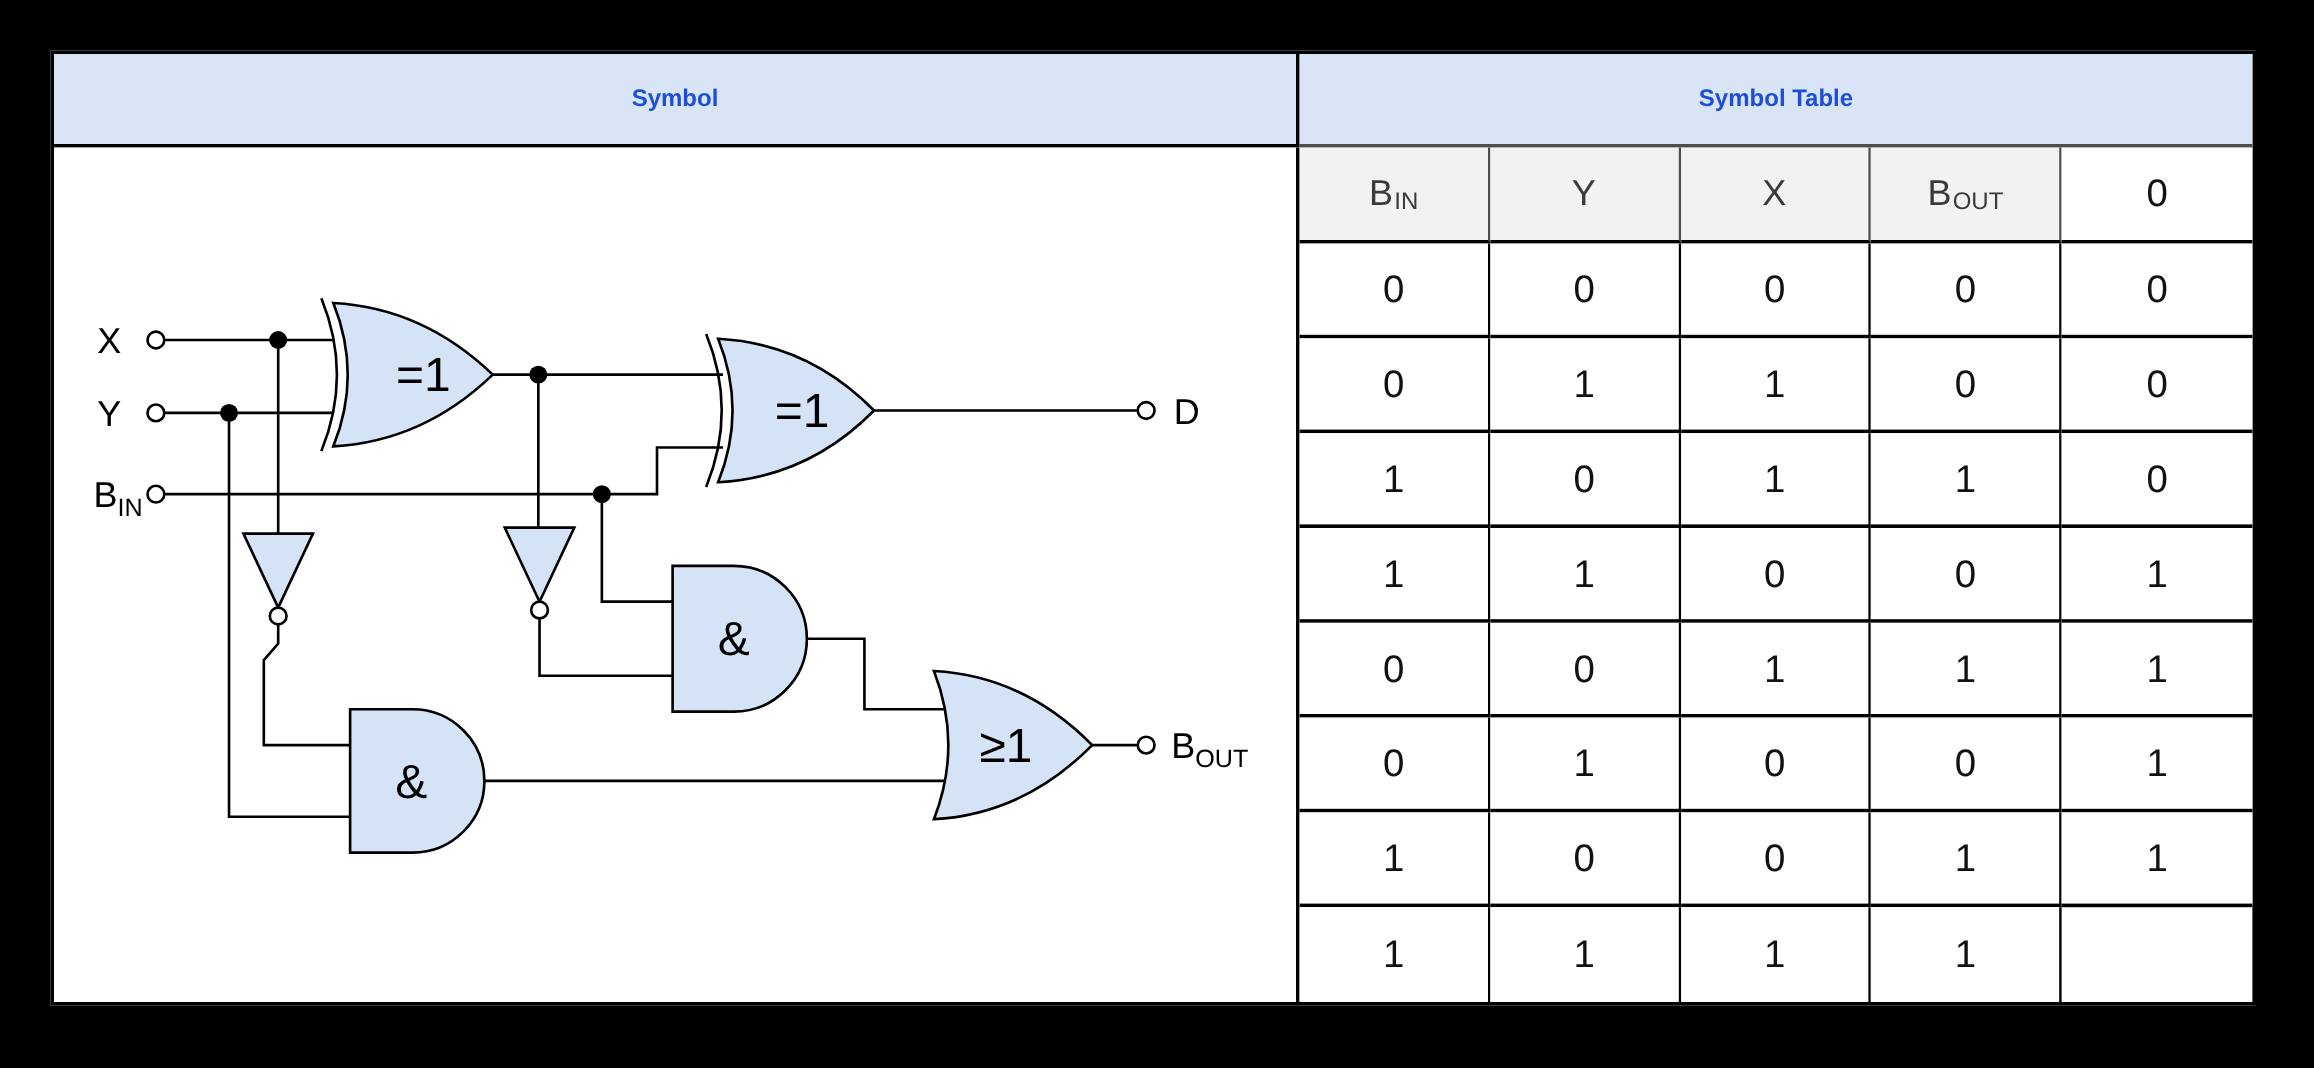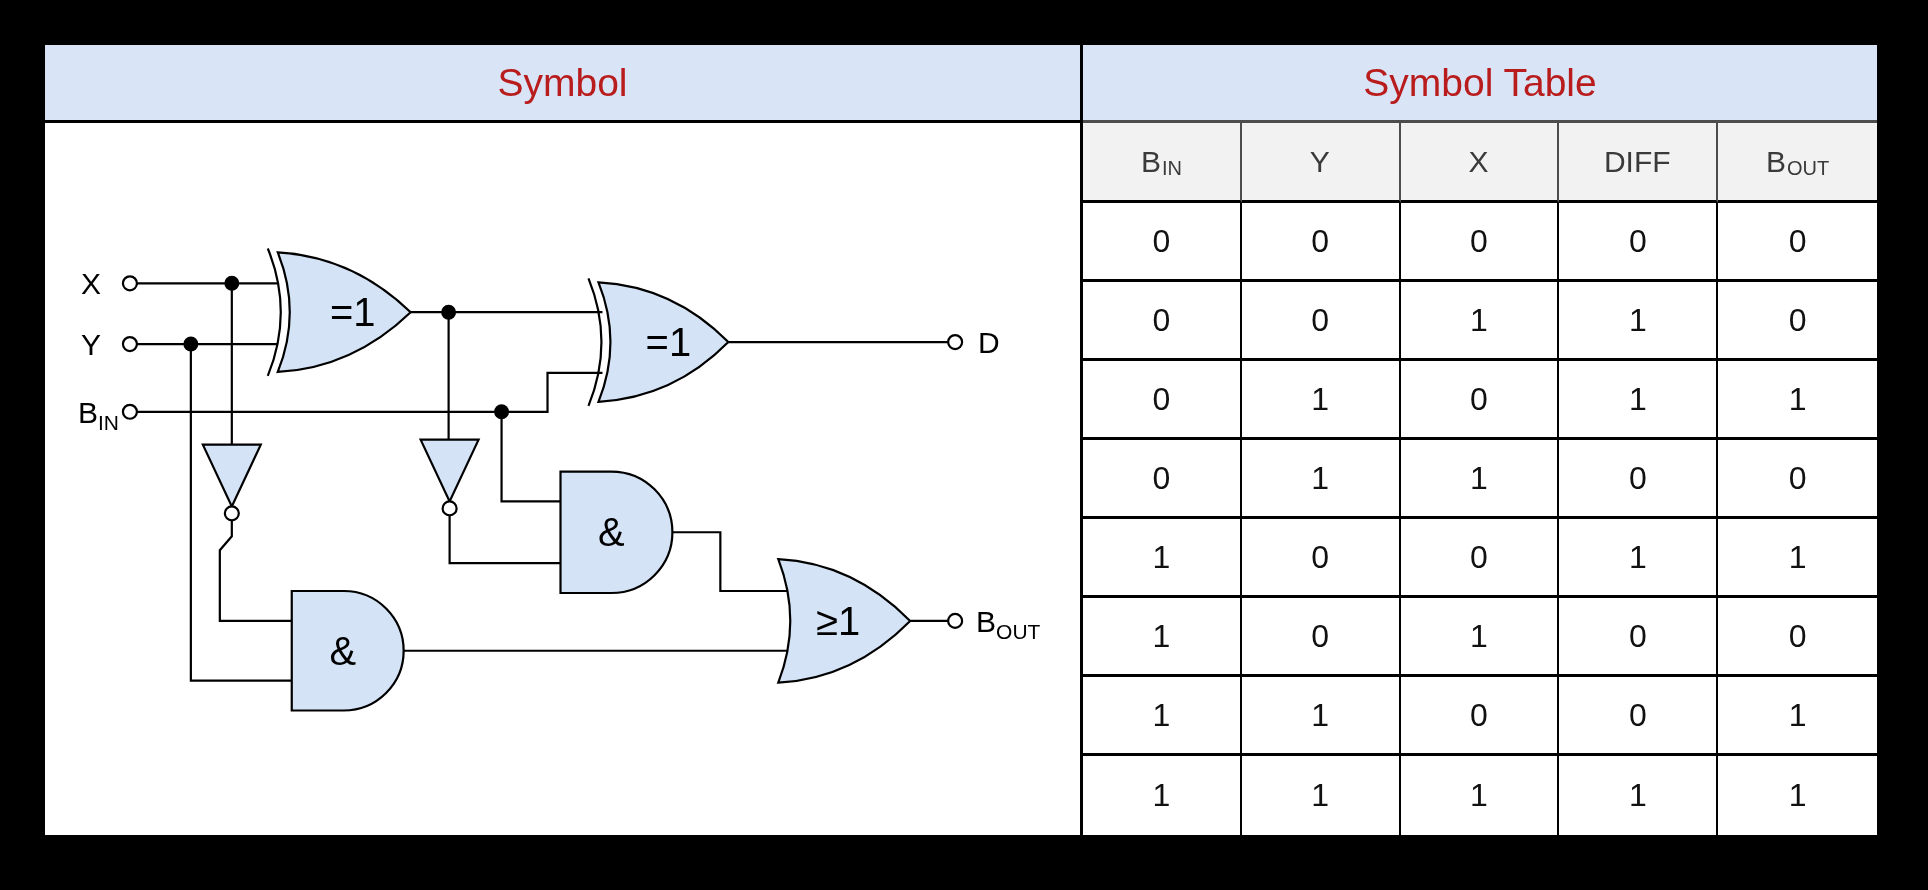--- a/index.html
+++ b/index.html
@@ -4,21 +4,21 @@
 <style>
   * { margin:0; padding:0; box-sizing:border-box; }
   html,body { width:1928px; height:890px; background:#000; font-family:"Liberation Sans", sans-serif; }
   .panel {
     position:absolute; left:42px; top:42px; width:1838px; height:796px;
     background:#fff; border:3px solid #000;
     display:grid; grid-template-columns:1038px 1fr; grid-template-rows:78px 1fr;
   }
   .hd {
     background:#d9e4f6; display:flex; align-items:center; justify-content:center;
-    font-size:39px; font-weight:normal; color:#b91c1c;
+    font-size:20px; font-weight:bold; color:#1d4ed8;
   }
   .symbol-hd { border-right:3px solid #000; border-bottom:3px solid #000; }
   .truth-hd  { border-bottom:3px solid #4d4d4d; }
   .symbol-body { background:#fff; border-right:3px solid #000; overflow:hidden; }
   .symbol-body svg { display:block; width:100%; height:100%; }
   svg text { font-family:"Liberation Sans", sans-serif; fill:#000; }
   .t-grid {
     display:grid; height:100%;
     grid-template-columns:repeat(5,1fr);
     grid-template-rows:80px repeat(8,1fr);
@@ -116,24 +116,20 @@
       </div>
     <div class="t-head">
         <span>Y</span>
         <span class="sub"></span>
       </div>
     <div class="t-head">
         <span>X</span>
         <span class="sub"></span>
       </div>
     <div class="t-head">
-        <span>DIFF</span>
-        <span class="sub"></span>
-      </div>
-    <div class="t-head">
         <span>B</span>
         <span class="sub">OUT</span>
       </div>
 
   <div class="t-cell">0</div>
       <div class="t-cell">0</div>
       <div class="t-cell">0</div>
       <div class="t-cell">0</div>
       <div class="t-cell">0</div>
       <div class="t-cell">0</div>

